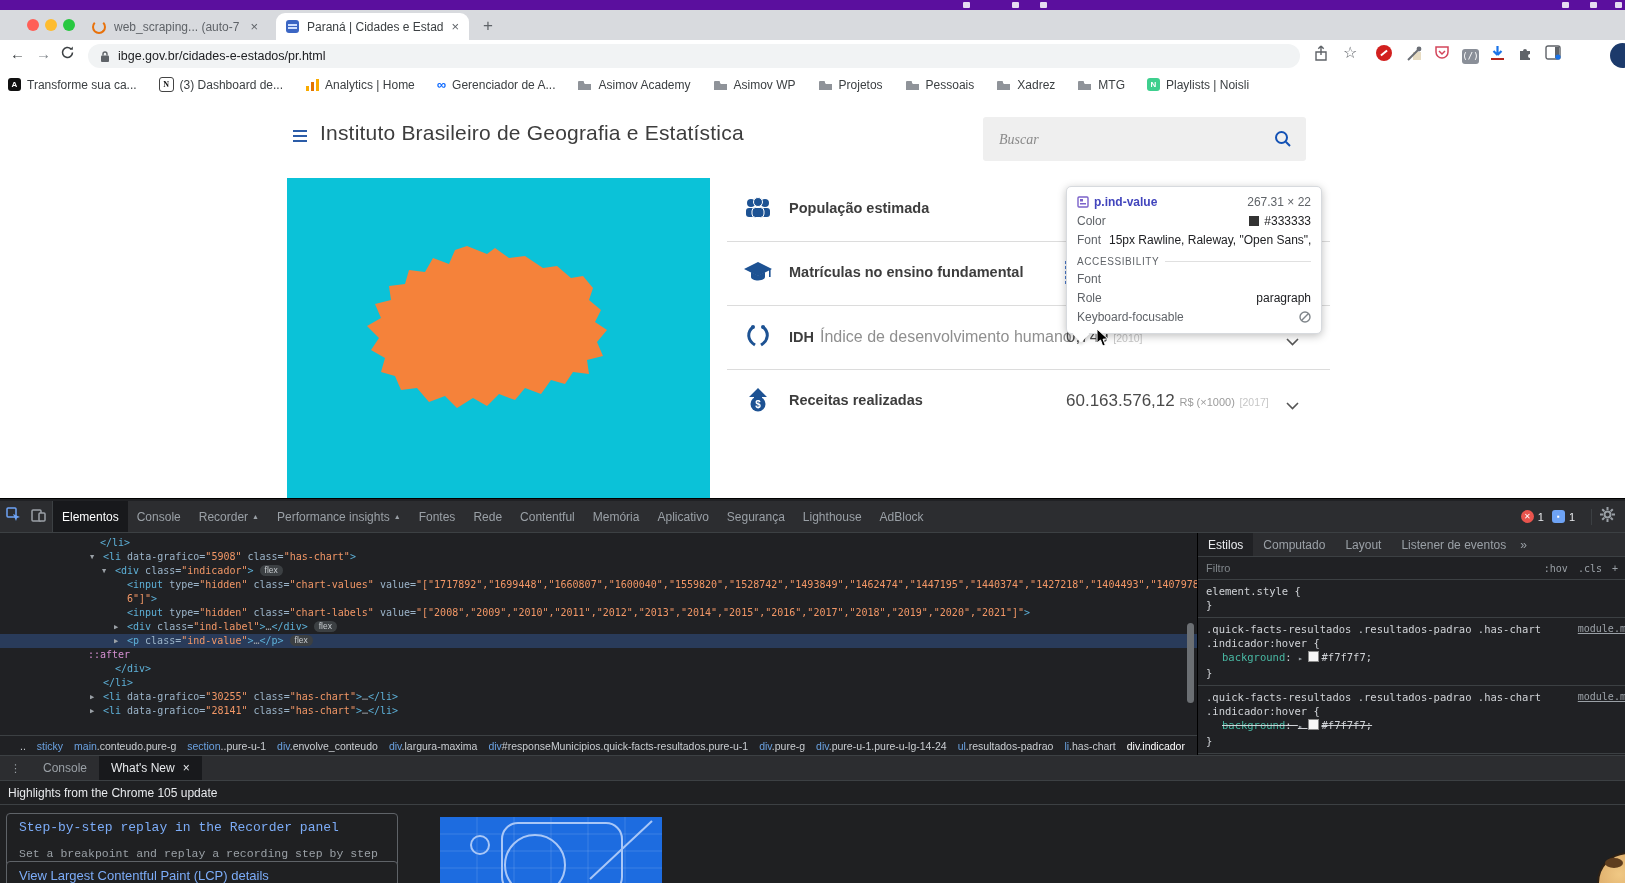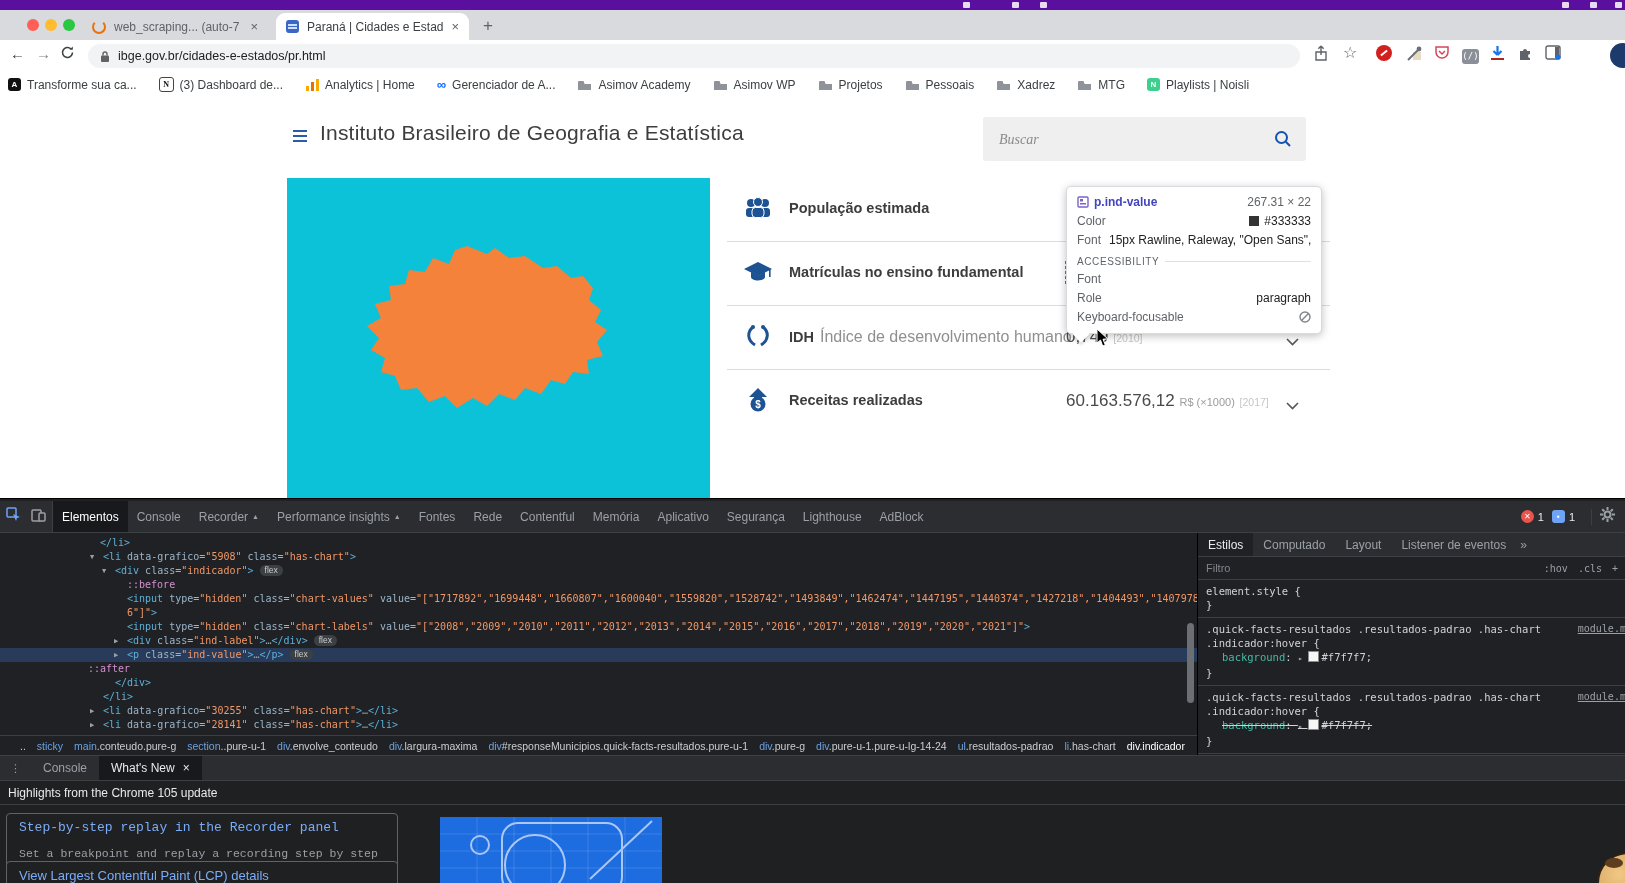--- a/index.html
+++ b/index.html
@@ -500,21 +500,20 @@
         </span>
       </span>
     </div>
 
     <div class="dt-main">
       <div class="dt-elements">
         <div id="dt-code" style="padding-top:3px;">
             <div class="code-line" style="padding-left: 100px;"><span class="c-t">&lt;/li&gt;</span></div>
             <div class="code-line" style="padding-left: 103px;"><span class="arr" style="left: 90px;">▼</span><span class="c-t">&lt;li</span><span class="c-a"> data-grafico=</span><span class="c-v">"5908"</span><span class="c-a"> class=</span><span class="c-v">"has-chart"</span><span class="c-t">&gt;</span></div>
             <div class="code-line" style="padding-left: 115px;"><span class="arr" style="left: 102px;">▼</span><span class="c-t">&lt;div</span><span class="c-a"> class=</span><span class="c-v">"indicador"</span><span class="c-t">&gt;</span><span class="code-badge">flex</span></div>
-            <div class="code-line" style="padding-left: 127px;"><span class="c-p">::before</span></div>
             <div class="code-line" style="padding-left: 127px;"><span class="c-t">&lt;input</span><span class="c-a"> type=</span><span class="c-v">"hidden"</span><span class="c-a"> class=</span><span class="c-v">"chart-values"</span><span class="c-a"> value=</span><span class="c-v">"["1717892","1699448","1660807","1600040","1559820","1528742","1493849","1462474","1447195","1440374","1427218","1404493","1407978","13482</span></div>
             <div class="code-line" style="padding-left: 127px;"><span class="c-v">6"]"</span><span class="c-t">&gt;</span></div>
             <div class="code-line" style="padding-left: 127px;"><span class="c-t">&lt;input</span><span class="c-a"> type=</span><span class="c-v">"hidden"</span><span class="c-a"> class=</span><span class="c-v">"chart-labels"</span><span class="c-a"> value=</span><span class="c-v">"["2008","2009","2010","2011","2012","2013","2014","2015","2016","2017","2018","2019","2020","2021"]"</span><span class="c-t">&gt;</span></div>
             <div class="code-line" style="padding-left: 127px;"><span class="arr" style="left: 114px;">▶</span><span class="c-t">&lt;div</span><span class="c-a"> class=</span><span class="c-v">"ind-label"</span><span class="c-t">&gt;</span><span class="c-e">…</span><span class="c-t">&lt;/div&gt;</span><span class="code-badge">flex</span></div>
             <div class="code-line sel" style="padding-left: 127px;"><span class="arr" style="left: 114px;">▶</span><span class="c-t">&lt;p</span><span class="c-a"> class=</span><span class="c-v">"ind-value"</span><span class="c-t">&gt;</span><span class="c-e">…</span><span class="c-t">&lt;/p&gt;</span><span class="code-badge">flex</span></div>
             <div class="code-line" style="padding-left: 88px;"><span class="c-p">::after</span></div>
             <div class="code-line" style="padding-left: 115px;"><span class="c-t">&lt;/div&gt;</span></div>
             <div class="code-line" style="padding-left: 103px;"><span class="c-t">&lt;/li&gt;</span></div>
             <div class="code-line" style="padding-left: 103px;"><span class="arr" style="left: 90px;">▶</span><span class="c-t">&lt;li</span><span class="c-a"> data-grafico=</span><span class="c-v">"30255"</span><span class="c-a"> class=</span><span class="c-v">"has-chart"</span><span class="c-t">&gt;</span><span class="c-e">…</span><span class="c-t">&lt;/li&gt;</span></div>
             <div class="code-line" style="padding-left: 103px;"><span class="arr" style="left: 90px;">▶</span><span class="c-t">&lt;li</span><span class="c-a"> data-grafico=</span><span class="c-v">"28141"</span><span class="c-a"> class=</span><span class="c-v">"has-chart"</span><span class="c-t">&gt;</span><span class="c-e">…</span><span class="c-t">&lt;/li&gt;</span></div>

